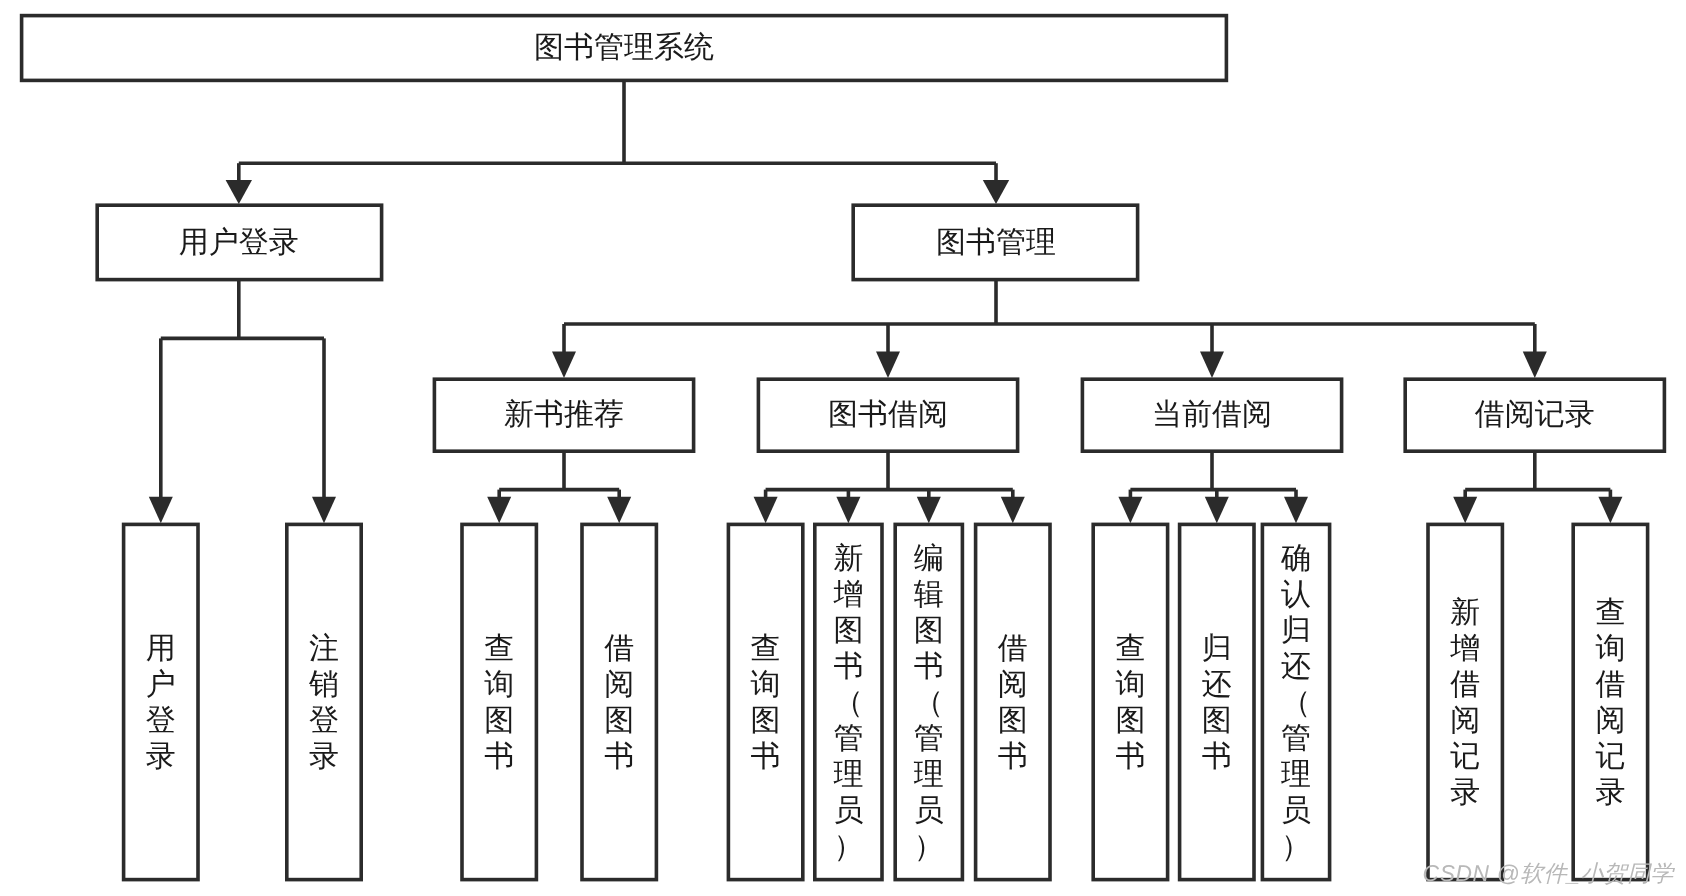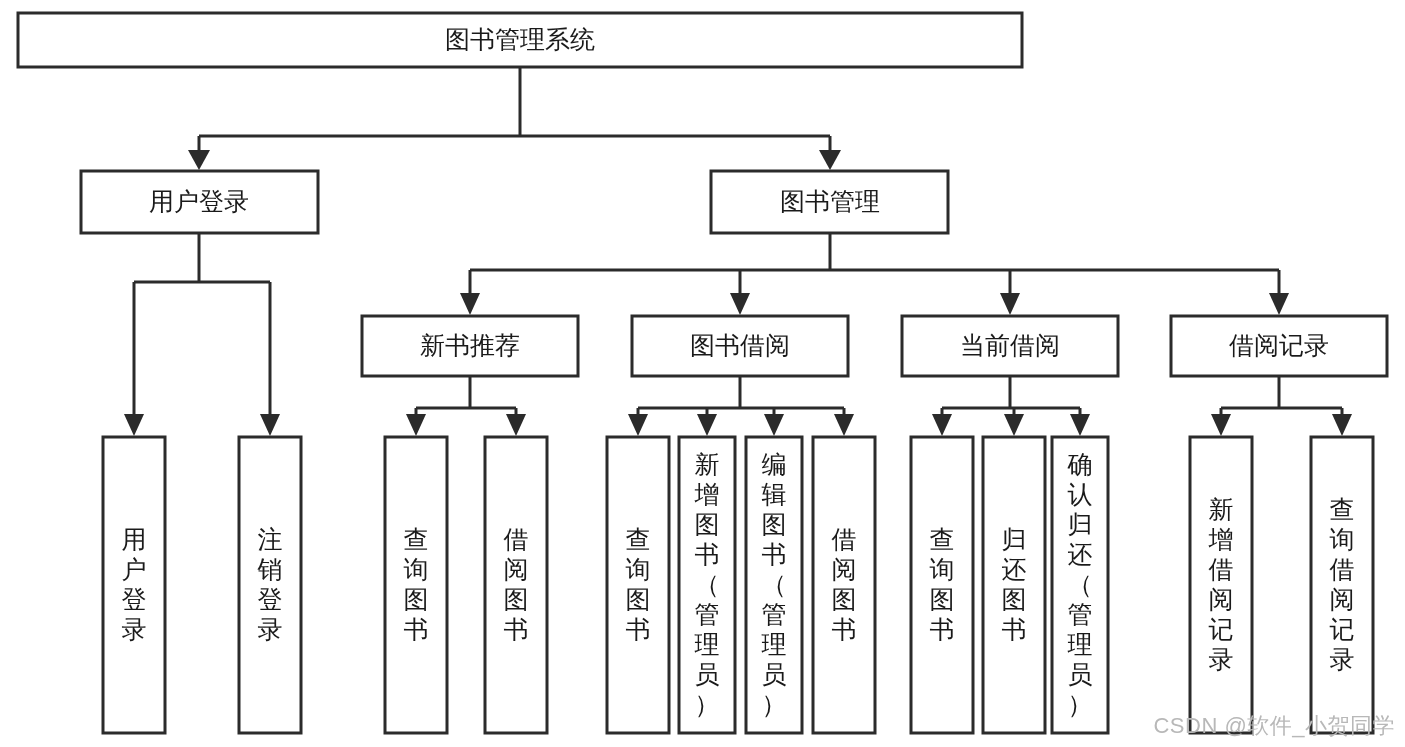--- a/index.html
+++ b/index.html
@@ -44,25 +44,26 @@
   }
   .arrow-head {
     fill: #2b2b2b;
     stroke: none;
   }
   .watermark {
     position: absolute;
     right: 10px;
     bottom: 6px;
     font-family: "Liberation Sans", "DejaVu Sans", sans-serif;
-    font-size: 22px;
+    font-size: 19px;
     color: #b8b8b8;
     letter-spacing: 0.5px;
     white-space: nowrap;
     pointer-events: none;
+    font-style: italic;
   }
 </style>
 </head>
 <body>
 
 <svg id="diagram" viewBox="0 0 1405 747" xmlns="http://www.w3.org/2000/svg">
   <defs>
     <marker id="arrow" viewBox="0 0 12 12" refX="6" refY="10" markerWidth="9" markerHeight="9" orient="auto-start-reverse">
       <path d="M 0 0 L 12 0 L 6 12 z" class="arrow-head"></path>
     </marker>

